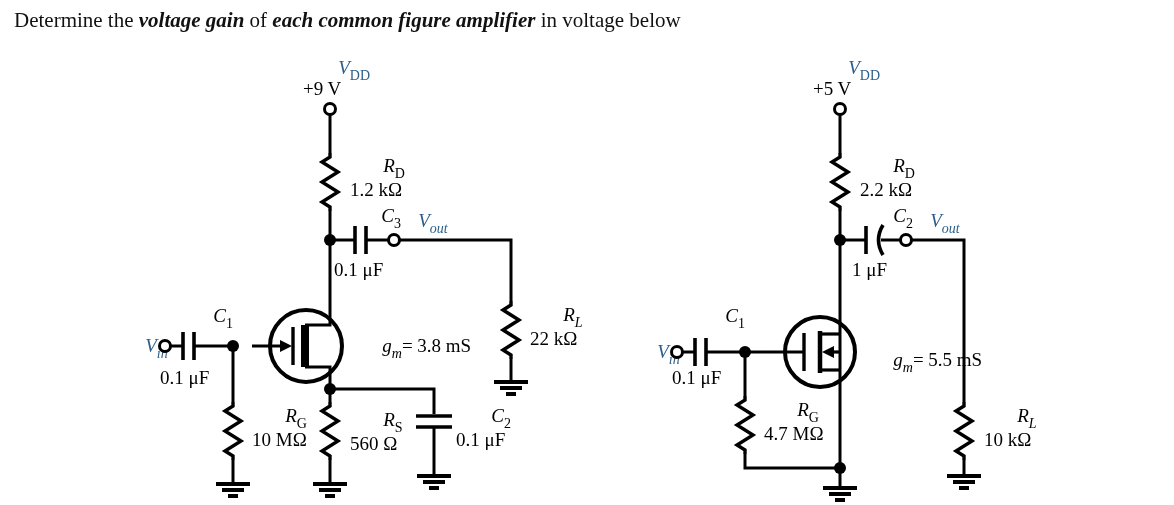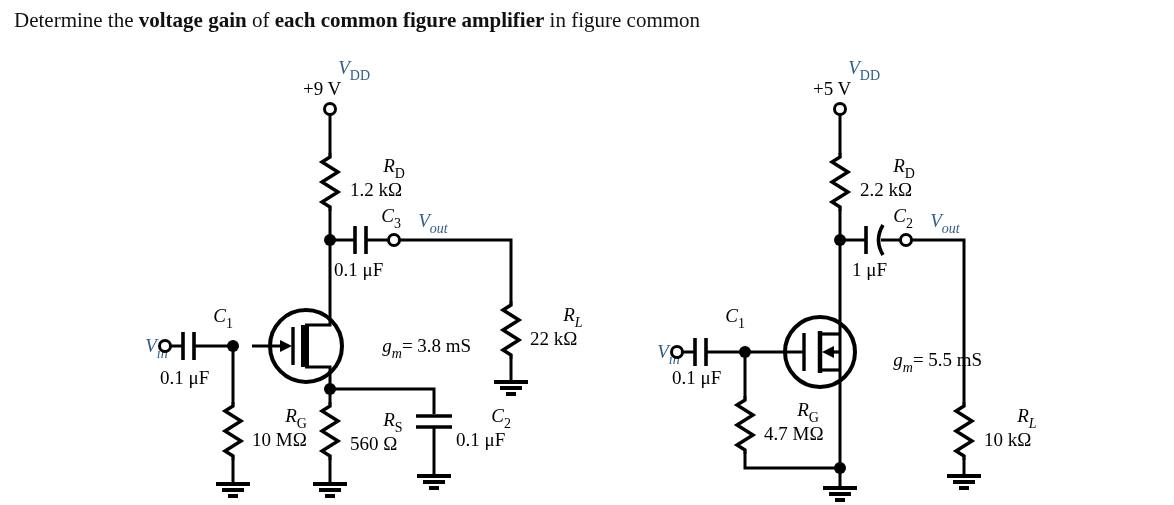--- a/index.html
+++ b/index.html
@@ -19,20 +19,21 @@
     position: absolute;
     left: 14px;
     top: 6px;
     font-size: 21px;
     line-height: 28px;
     white-space: nowrap;
     color: #111111;
   }
   #prompt-line .em {
     font-weight: bold;
+    font-style: italic;
     text-align: right;
   }
   #figure-area {
     position: absolute;
     left: 0;
     top: 44px;
     width: 943px;
     height: 461px;
   }
   svg { display: block; }
@@ -42,21 +43,21 @@
     fill: #000000;
   }
   .it { font-style: italic; }
   .blue { fill: #2e5f8a; }
   text { white-space: pre; }
 </style>
 </head>
 <body>
 
 <div id="prompt-line">
-  <span>Determine the </span><span class="em">voltage gain</span><span> of </span><span class="em">each common figure amplifier</span><span> in figure common</span>
+  <span>Determine the </span><span class="em">voltage gain</span><span> of </span><span class="em">each common figure amplifier</span><span> in voltage below</span>
 </div>
 
 <div id="figure-area">
 <svg width="1174" height="461" viewBox="0 0 1174 461" xmlns="http://www.w3.org/2000/svg">
   <defs>
     <g id="res-v">
       <polyline points="0,0 0,4 -8,9 8,19 -8,29 8,39 -8,49 0,54 0,58" fill="none" stroke="#000" stroke-width="3.4" stroke-linejoin="miter"></polyline>
     </g>
     <g id="gnd">
       <line x1="-17" y1="0" x2="17" y2="0" stroke="#000" stroke-width="4"></line>

